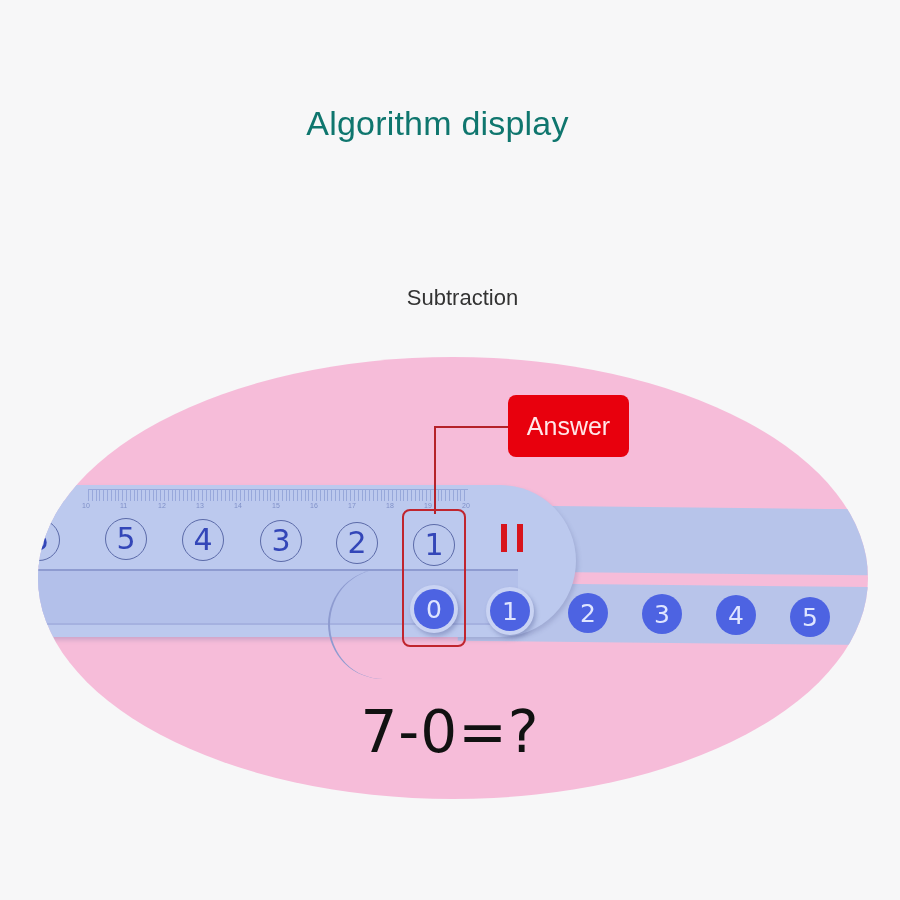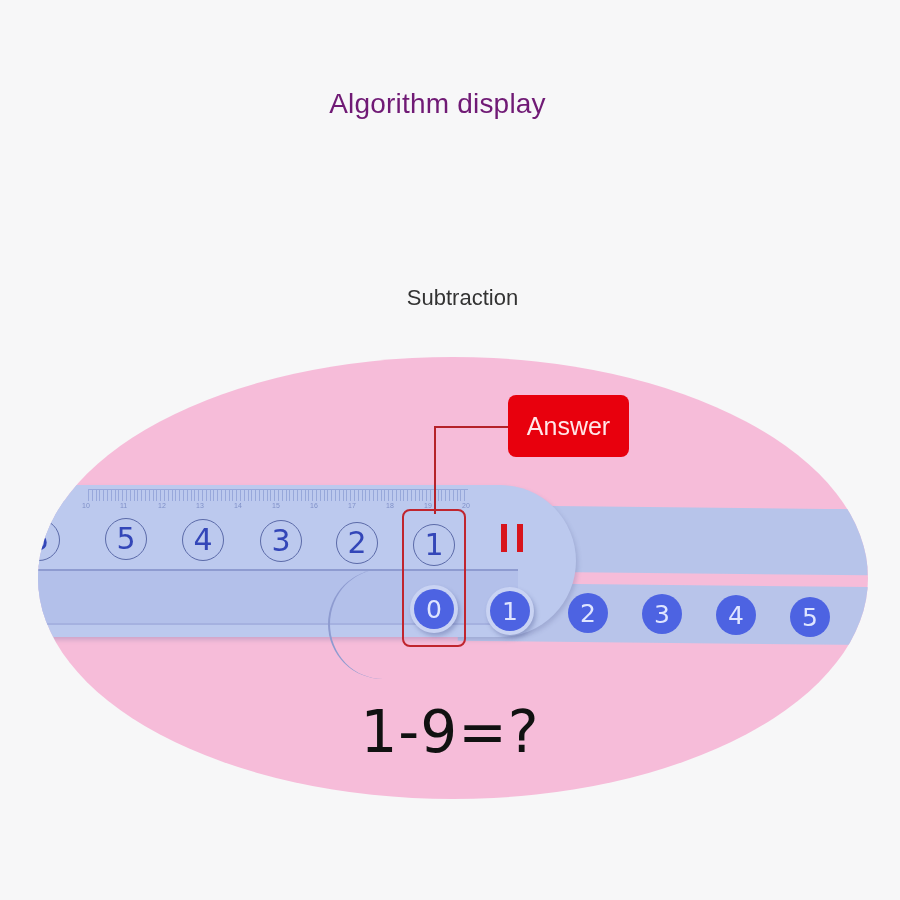--- a/index.html
+++ b/index.html
@@ -1,21 +1,21 @@
 <!DOCTYPE html>
 <html><head>
 <meta charset="utf-8">
 <style>
   * { box-sizing: border-box; margin: 0; padding: 0; }
   html, body { width: 900px; height: 900px; background: #f7f7f8; overflow: hidden; }
   body { position: relative; font-family: "Liberation Sans", "DejaVu Sans", sans-serif; }
 
   .title {
-    position: absolute; left: 0; top: 88px; width: 875px; text-align: center;
-    font-size: 28px; color: #701a75; letter-spacing: 0.2px;
+    position: absolute; left: 0; top: 104px; width: 875px; text-align: center;
+    font-size: 34px; color: #0f766e; letter-spacing: 0.2px;
   }
   .subtitle {
     position: absolute; left: 0; top: 285px; width: 925px; text-align: center;
     font-size: 22px; color: #333333;
   }
 
   .oval {
     position: absolute; left: 38px; top: 357px; width: 830px; height: 442px;
     border-radius: 50%; background: #f6bcd9; overflow: hidden;
   }
@@ -152,13 +152,13 @@
   <div class="solid-circle" style="left:604px; top:237px;">3</div>
   <div class="solid-circle" style="left:678px; top:238px;">4</div>
   <div class="solid-circle" style="left:752px; top:240px;">5</div>
 </div>
 
 <div class="connector-h"></div>
 <div class="connector-v"></div>
 <div class="answer-box">Answer</div>
 <div class="highlight-box"></div>
 
-<div class="equation">1-9=?</div>
+<div class="equation">7-0=?</div>
 
 </body></html>

